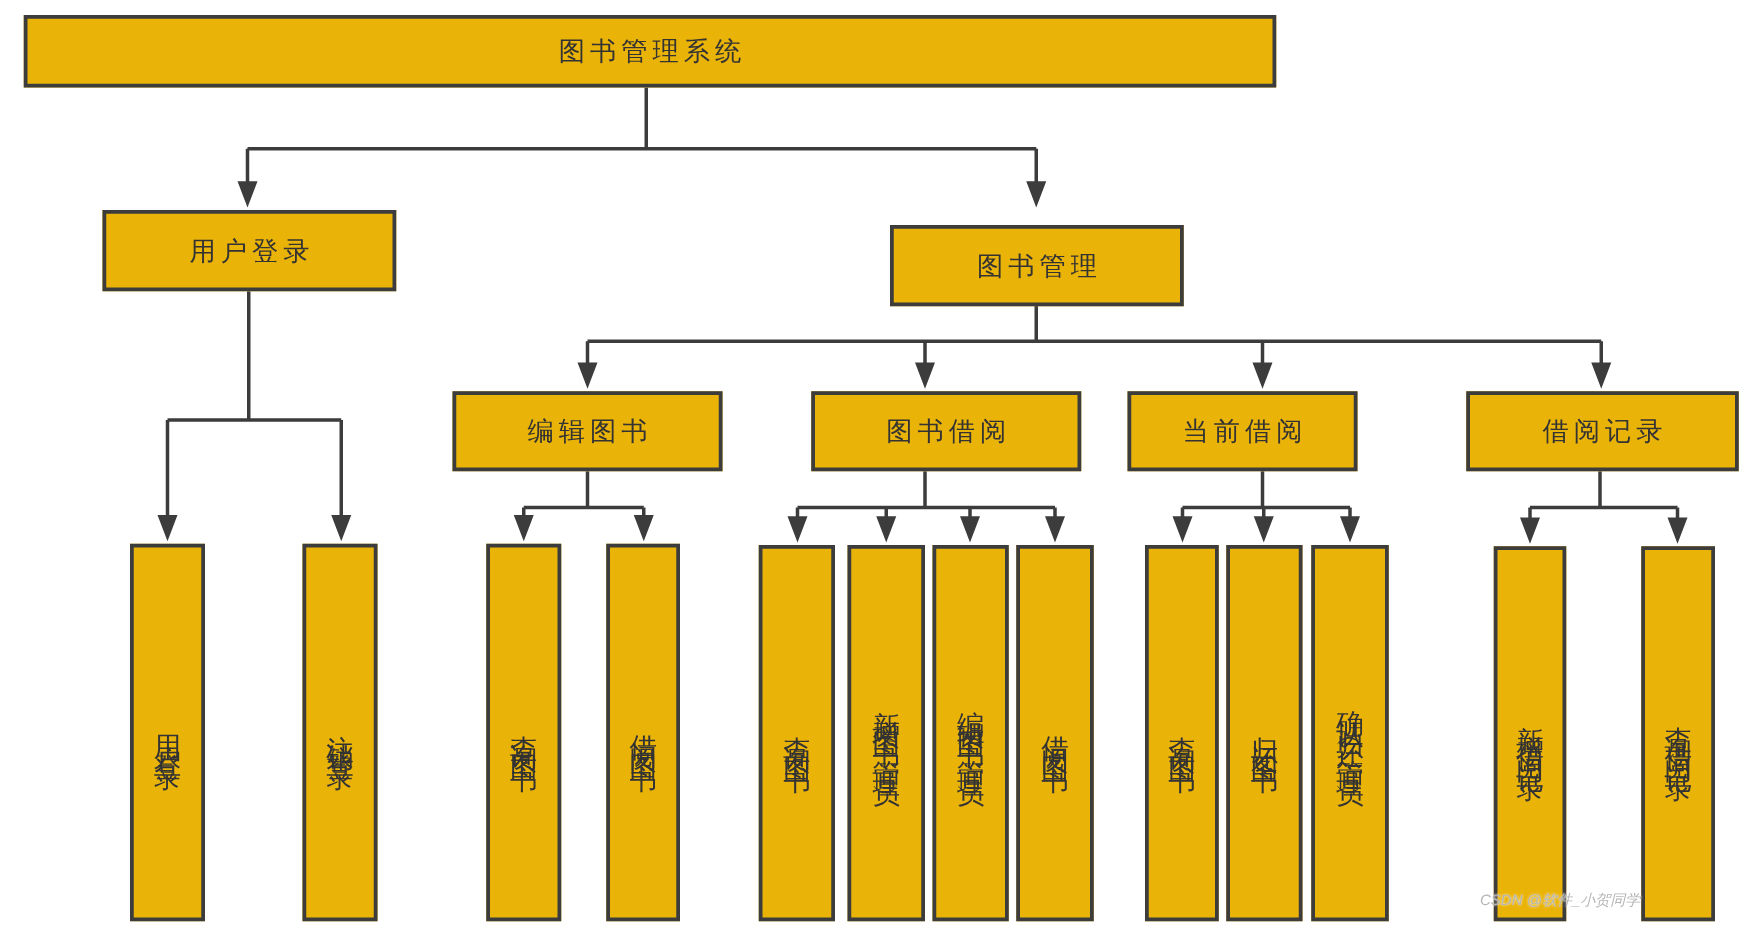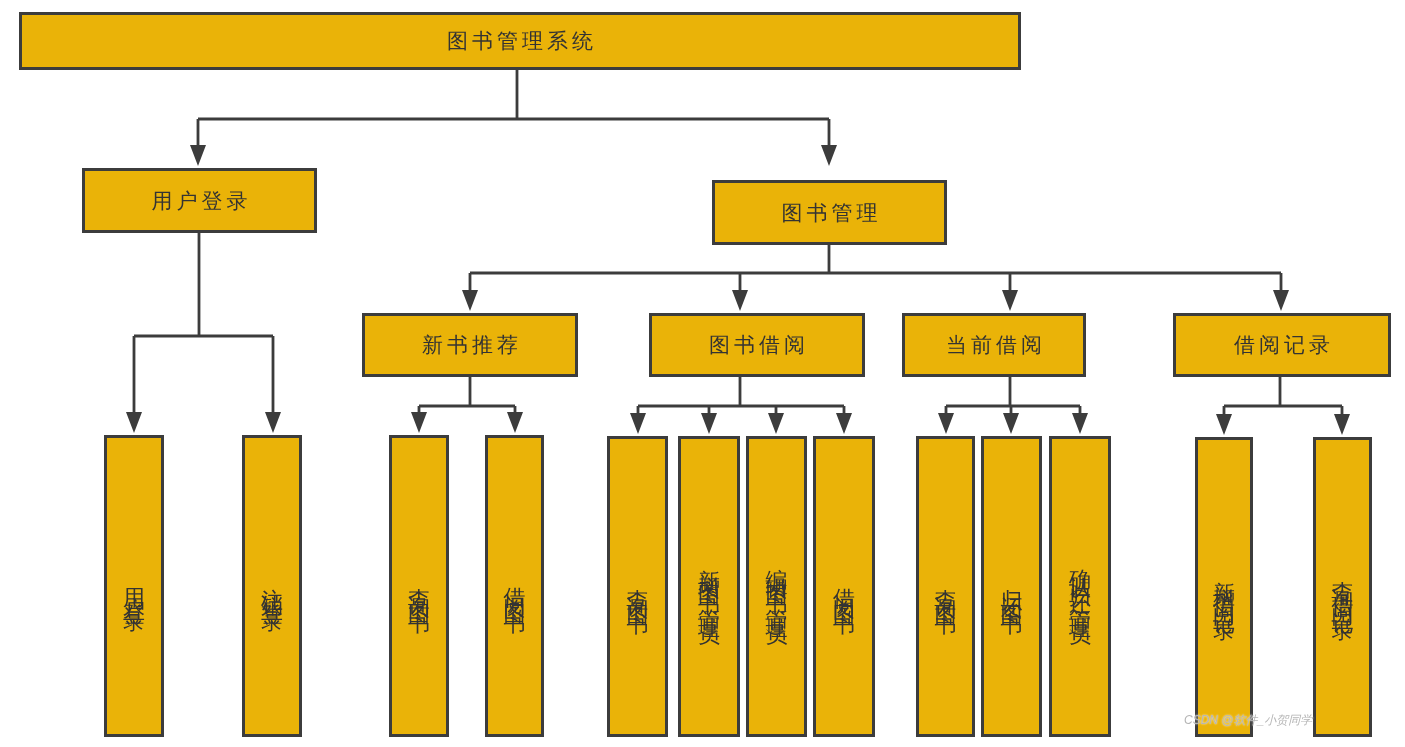--- a/index.html
+++ b/index.html
@@ -78,21 +78,21 @@
   </div>
 
   <div class="node h" style="left:82px;top:168px;width:235px;height:65px;">
     <span>用户登录</span>
   </div>
   <div class="node h" style="left:712px;top:168px;width:235px;height:65px;margin-top:12px;">
     <span>图书管理</span>
   </div>
 
   <div class="node h" style="left:362px;top:313px;width:216px;height:64px;">
-    <span>新书推荐</span>
+    <span>编辑图书</span>
   </div>
   <div class="node h" style="left:649px;top:313px;width:216px;height:64px;">
     <span>图书借阅</span>
   </div>
   <div class="node h" style="left:902px;top:313px;width:184px;height:64px;">
     <span>当前借阅</span>
   </div>
   <div class="node h" style="left:1173px;top:313px;width:218px;height:64px;">
     <span>借阅记录</span>
   </div>

